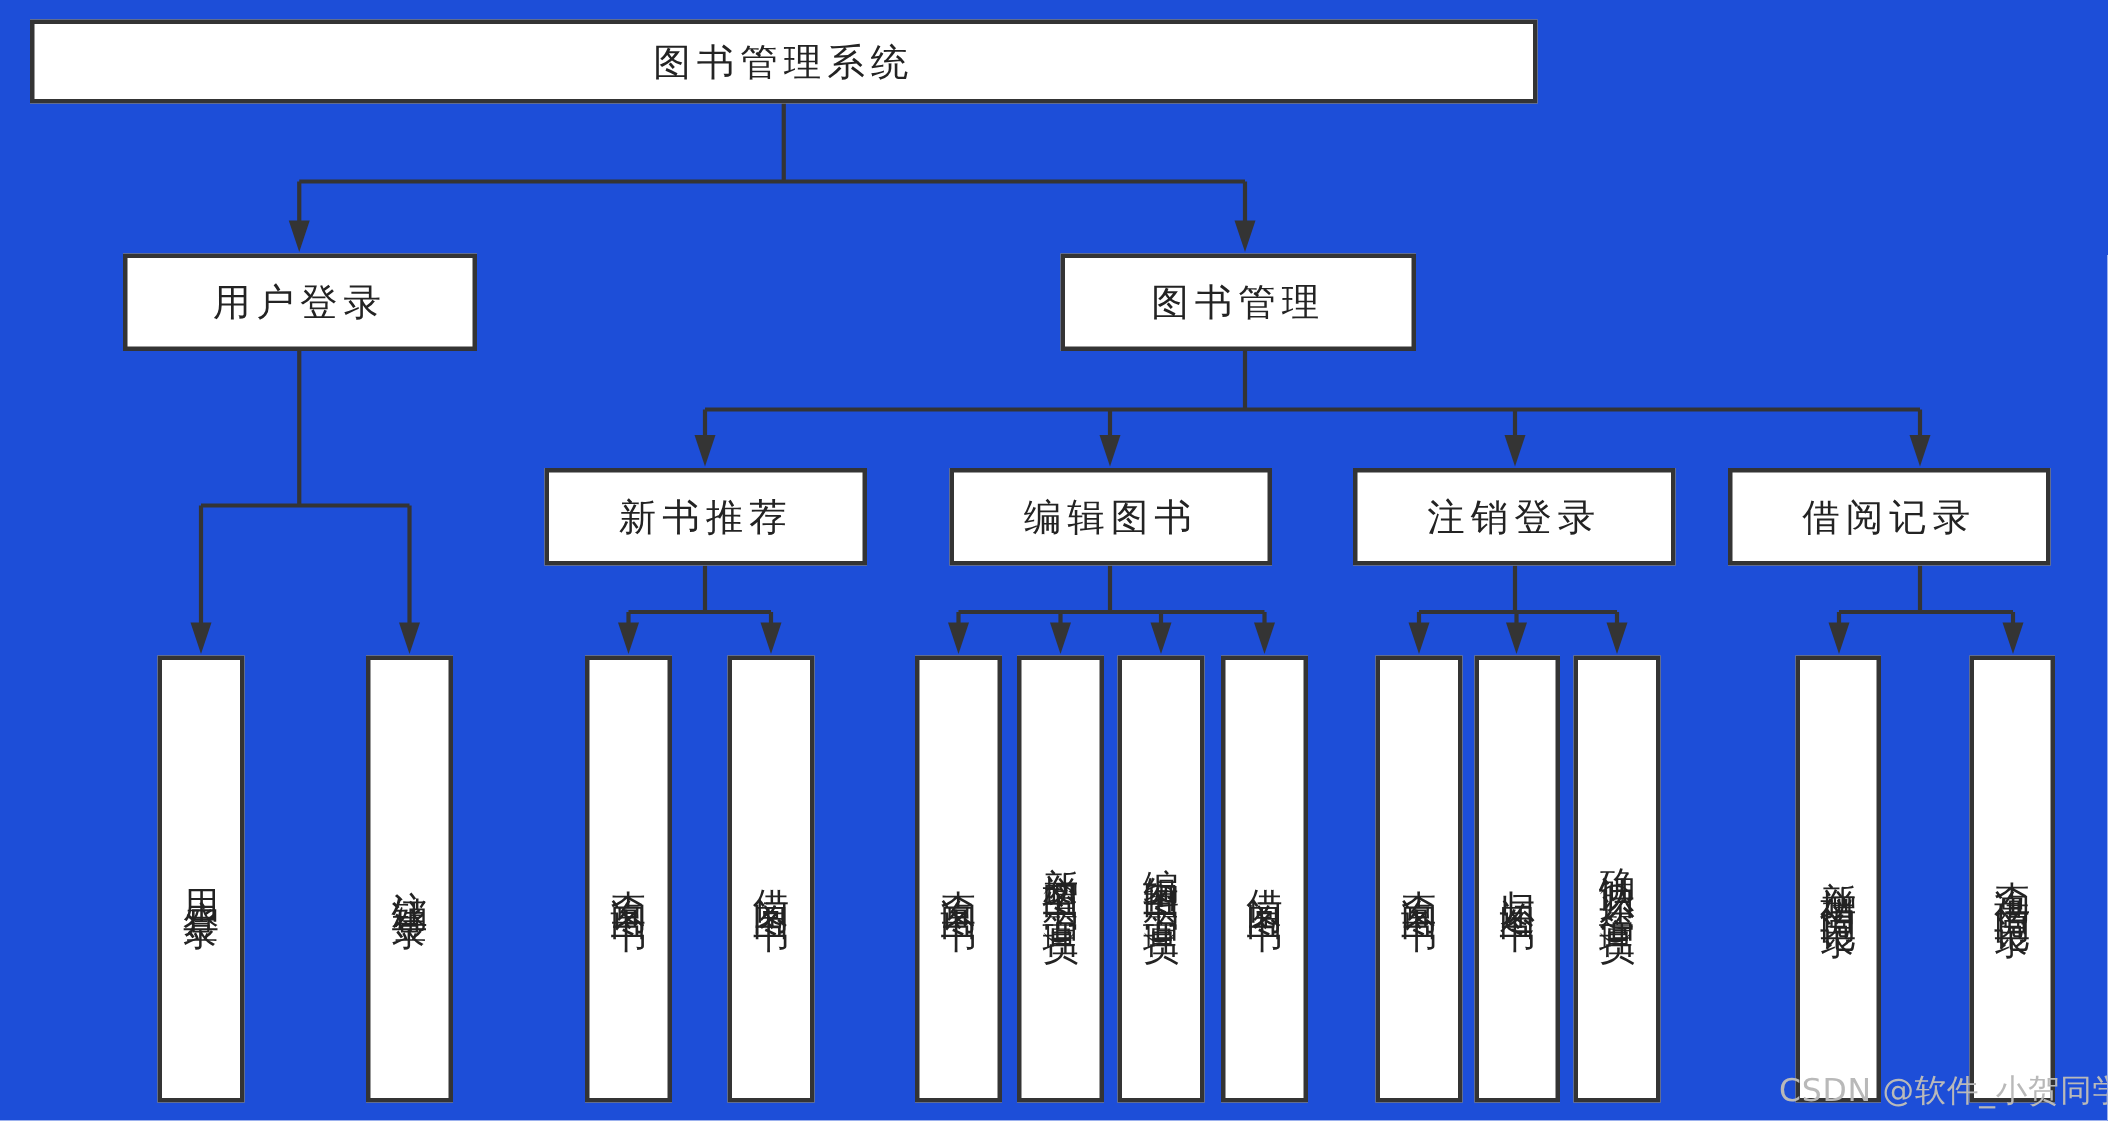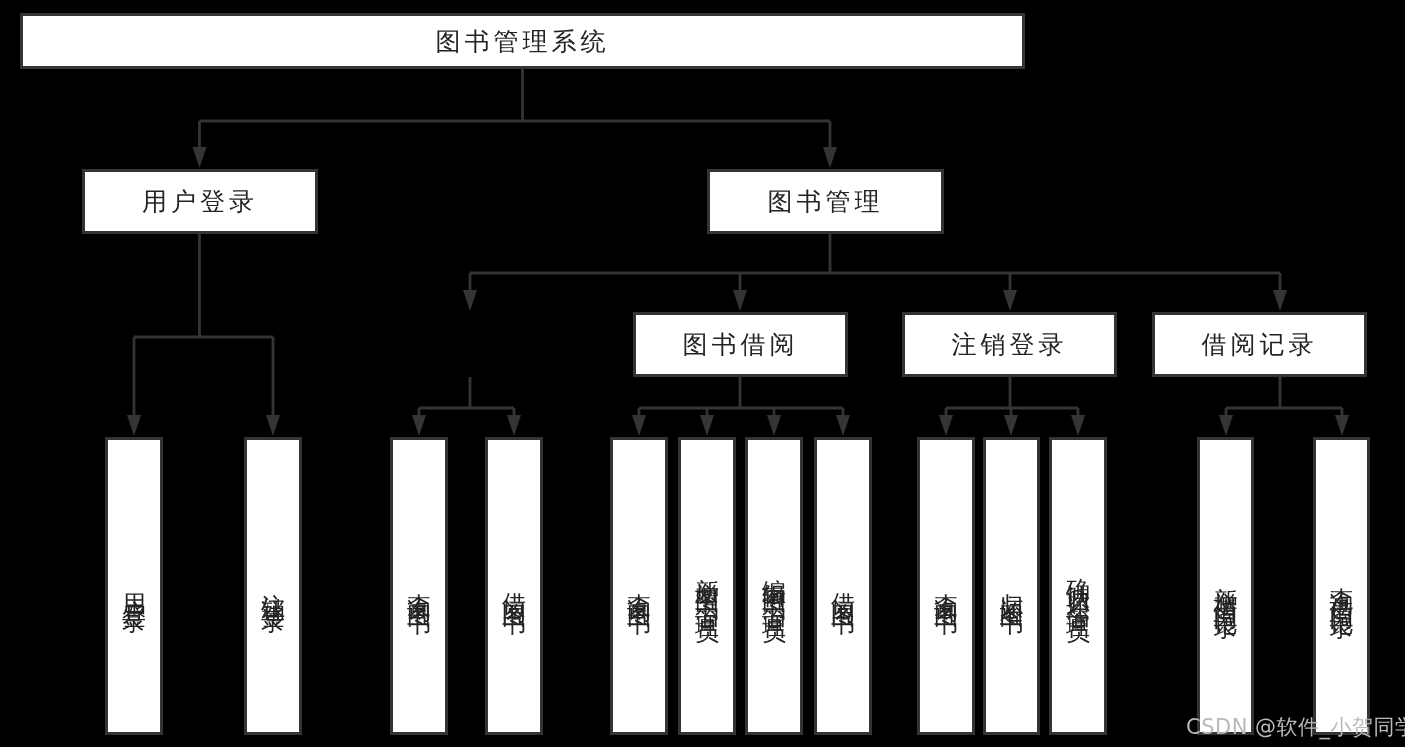--- a/index.html
+++ b/index.html
@@ -1,20 +1,20 @@
 <!DOCTYPE html>
 <html><head>
 <meta charset="utf-8">
 <style>
   html, body { margin: 0; padding: 0; background: #ffffff; }
   .canvas {
     position: relative;
     width: 1405px;
     height: 747px;
-    background: #000000;
+    background: #1d4ed8;
     font-family: "DejaVu Sans", sans-serif;
     overflow: hidden;
   }
   .connector-svg {
     position: absolute;
     left: 0; top: 0;
     width: 1405px; height: 747px;
     pointer-events: none;
   }
   .node {
@@ -92,21 +92,22 @@
       <polygon points="1219,415 1233,415 1226,436"></polygon>
       <polygon points="1335,415 1349,415 1342,436"></polygon>
     </g>
   </svg>
 
   <div class="node h" style="left:20px; top:13px; width:1005px; height:56px">图书管理系统</div>
 
   <div class="node h" style="left:82px; top:169px; width:236px; height:65px">用户登录</div>
   <div class="node h" style="left:707px; top:169px; width:237px; height:65px">图书管理</div>
 
-  <div class="node h" style="left:633px; top:312px; width:215px; height:65px">图书借阅</div>
+  <div class="node h" style="left:363px; top:312px; width:215px; height:65px">新书推荐</div>
+  <div class="node h" style="left:633px; top:312px; width:215px; height:65px">编辑图书</div>
   <div class="node h" style="left:902px; top:312px; width:215px; height:65px">注销登录</div>
   <div class="node h" style="left:1152px; top:312px; width:215px; height:65px">借阅记录</div>
 
   <div class="node v" style="left:105px; top:437px; width:58px; height:298px">用户登录</div>
   <div class="node v" style="left:244px; top:437px; width:58px; height:298px">注销登录</div>
 
   <div class="node v" style="left:390px; top:437px; width:58px; height:298px">查询图书</div>
   <div class="node v" style="left:485px; top:437px; width:58px; height:298px">借阅图书</div>
 
   <div class="node v" style="left:610px; top:437px; width:58px; height:298px">查询图书</div>

